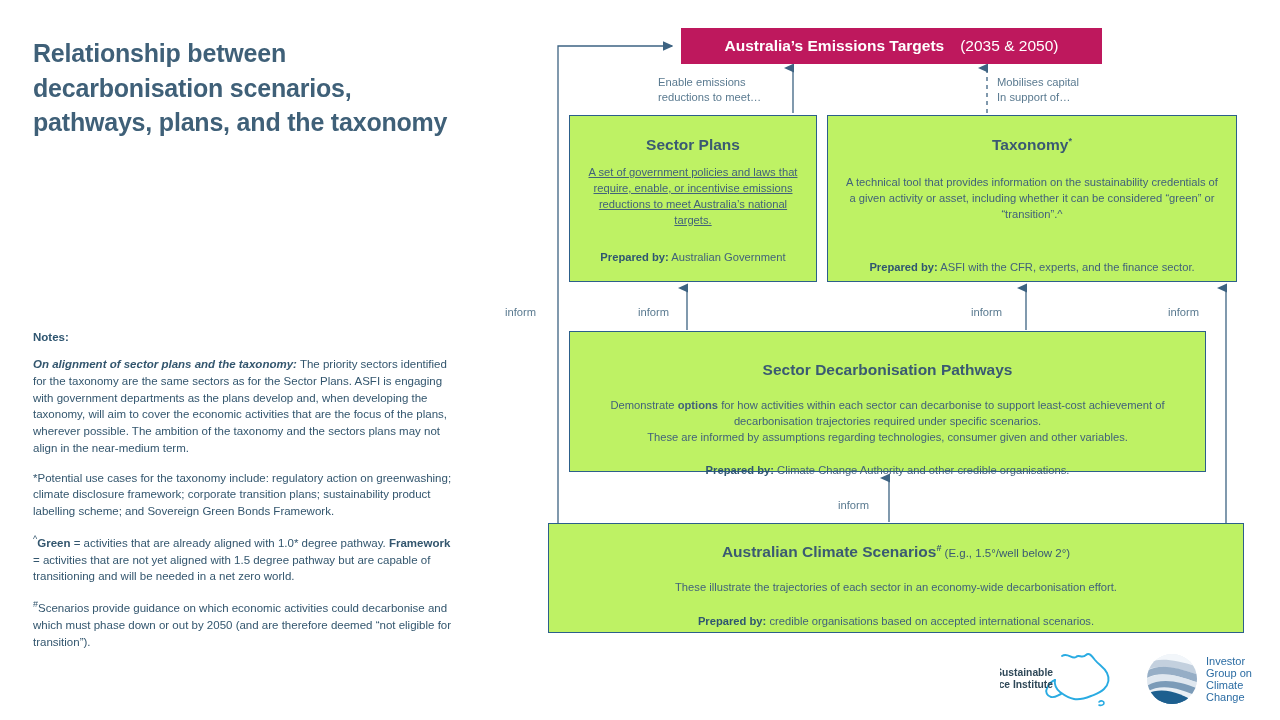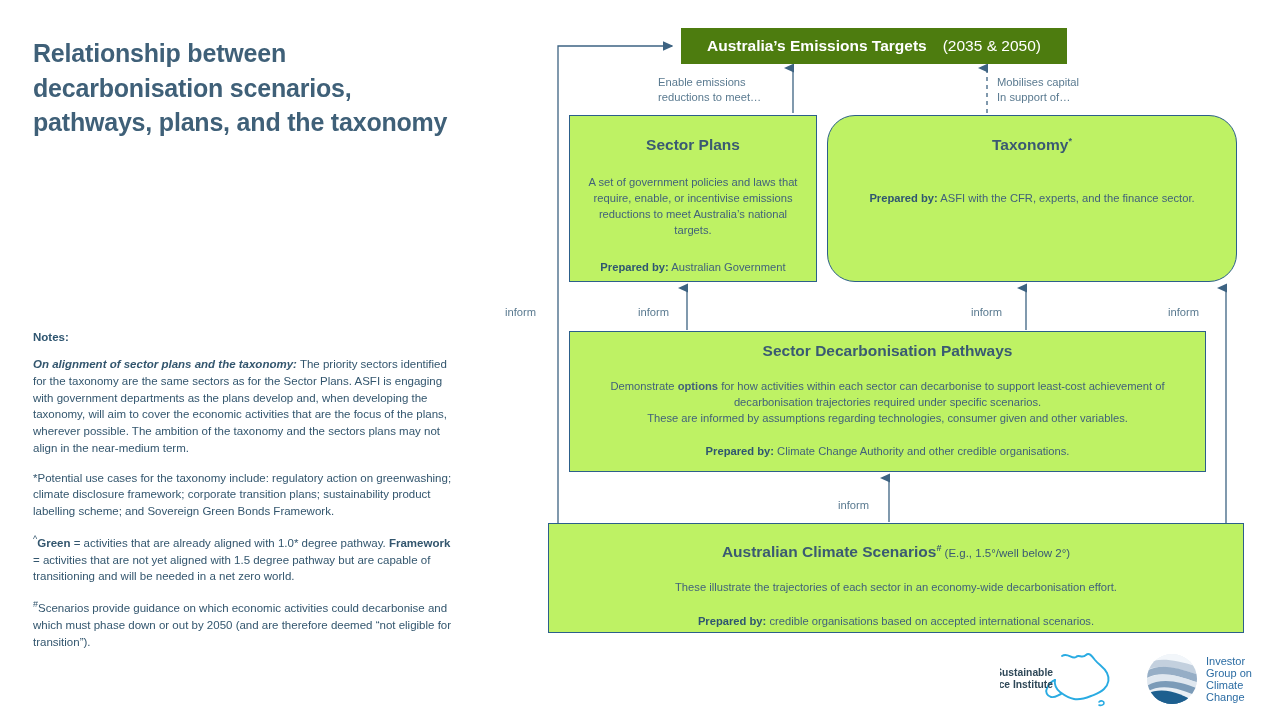--- a/index.html
+++ b/index.html
@@ -39,29 +39,29 @@
     padding: 10px 14px;
   }
   .box-title { font-size: 15.5px; font-weight: bold; color: #3a5a72; }
   .box-body { font-size: 11.2px; line-height: 1.42; color: #42627a; }
   .prepared { font-size: 11.2px; color: #42627a; }
   .prepared b { font-weight: bold; color: #2f5670; }
   .sup { font-size: 9px; vertical-align: super; }
   .title-sub { font-size: 11.5px; font-weight: normal; }
 
   #header-box {
-    position: absolute; left: 681px; top: 28px; width: 386px; height: 36px;
-    background: #4d7c0f; border: none;
+    position: absolute; left: 681px; top: 28px; width: 421px; height: 36px;
+    background: #be185d; border: none;
     display: flex; align-items: center; justify-content: center;
   }
   #header-box .hdr-main { font-size: 15.5px; font-weight: bold; color: #ffffff; }
   #header-box .hdr-sub  { font-size: 15.5px; font-weight: normal; color: #ffffff; padding-left: 16px; }
 
   #sector-plans-box { left: 569px; top: 115px; width: 248px; height: 167px; }
-  #taxonomy-box     { left: 827px; top: 115px; width: 410px; height: 167px; border-radius: 28px; }
+  #taxonomy-box     { left: 827px; top: 115px; width: 410px; height: 167px; }
   #pathways-box     { left: 569px; top: 331px; width: 637px; height: 141px; }
   #scenarios-box    { left: 548px; top: 523px; width: 696px; height: 110px; }
 
   .wire-label {
     position: absolute; font-size: 11.2px; color: #5a7a90;
     line-height: 1.35; white-space: pre-line; text-align: left;
   }
 
   
   #logos { position: absolute; left: 1000px; top: 648px; width: 262px; height: 66px; }
@@ -132,37 +132,38 @@
 In support of…</div>
 
   <div class="wire-label" style="left:505px; top:305px;">inform</div>
   <div class="wire-label" style="left:638px; top:305px;">inform</div>
   <div class="wire-label" style="left:971px; top:305px;">inform</div>
   <div class="wire-label" style="left:1168px; top:305px;">inform</div>
   <div class="wire-label" style="left:838px; top:498px;">inform</div>
 
   <div id="sector-plans-box" class="box">
     <div class="box-title" style="margin-top:10px;">Sector Plans</div>
-    <div class="box-body" style="margin-top:21px;">A set of government policies and laws that require, enable, or incentivise emissions reductions to meet Australia’s national targets.</div>
+    <div class="box-body" style="margin-top:11px;text-decoration:underline;">A set of government policies and laws that require, enable, or incentivise emissions reductions to meet Australia’s national targets.</div>
     <div class="prepared" style="margin-top:22px;">
       <b>Prepared by:</b><span> Australian Government</span>
     </div>
   </div>
 
   <div id="taxonomy-box" class="box">
     <div class="box-title" style="margin-top:10px;">
       <span>Taxonomy</span><span class="sup">*</span>
     </div>
+    <div class="box-body" style="margin-top:21px;">A technical tool that provides information on the sustainability credentials of a given activity or asset, including whether it can be considered “green” or “transition”.^</div>
     <div class="prepared" style="margin-top:38px;">
       <b>Prepared by:</b><span> ASFI with the CFR, experts, and the finance sector.</span>
     </div>
   </div>
 
   <div id="pathways-box" class="box">
-    <div class="box-title" style="margin-top:0;">Sector Decarbonisation Pathways</div>
+    <div class="box-title" style="margin-top:19px;">Sector Decarbonisation Pathways</div>
     <div class="box-body" style="margin-top:19px;">
       <span>Demonstrate </span><b>options</b><span> for how activities within each sector can decarbonise to support least-cost achievement of decarbonisation trajectories required under specific scenarios.</span>
       <div>These are informed by assumptions regarding technologies, consumer given and other variables.</div>
     </div>
     <div class="prepared" style="margin-top:18px;">
       <b>Prepared by:</b><span> Climate Change Authority and other credible organisations.</span>
     </div>
   </div>
 
   <div id="scenarios-box" class="box">

